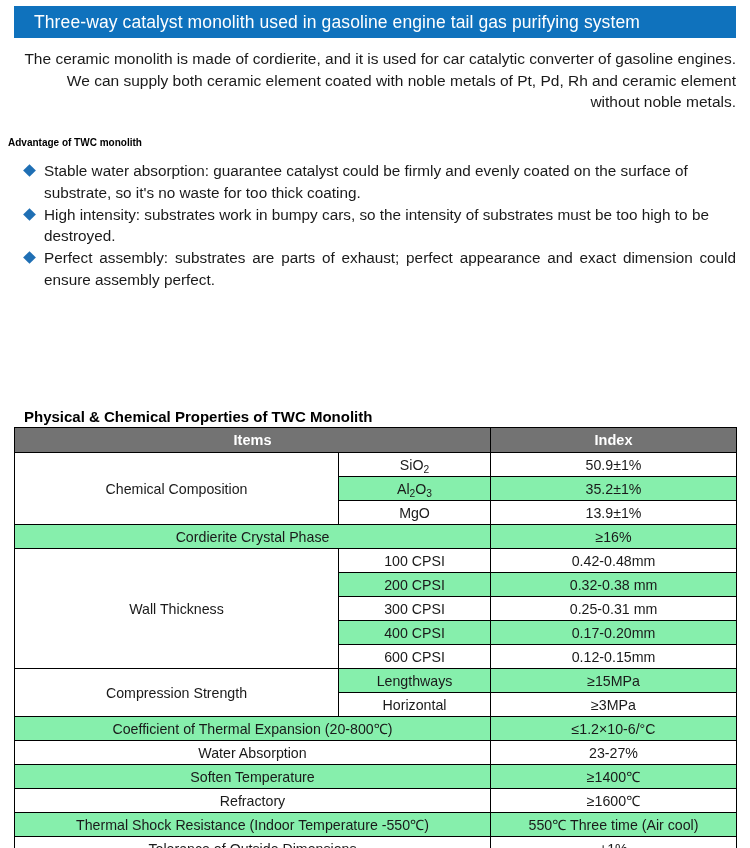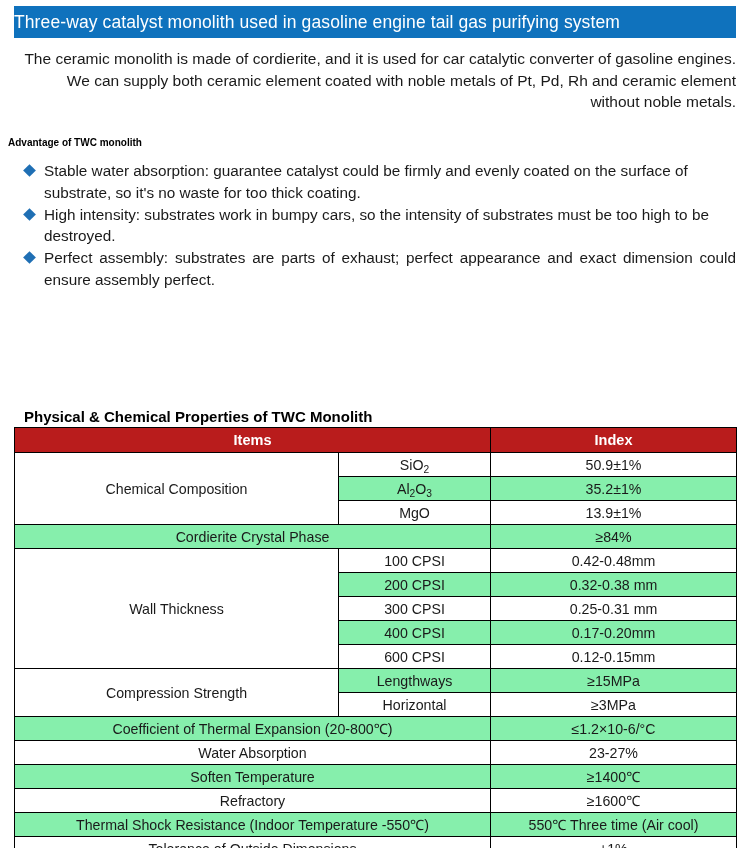--- a/index.html
+++ b/index.html
@@ -22,21 +22,21 @@
     position: absolute;
     left: 14px; top: 6px;
     width: 722px; height: 32px;
     background: #0f72bd;
     display: flex; align-items: center;
   }
   .title-bar .title-text {
     color: #ffffff;
     font-size: 17.5px;
     font-weight: 400;
-    padding-left: 0;
+    padding-left: 20px;
     letter-spacing: .1px;
     white-space: nowrap;
   }
 
   
   .intro {
     position: absolute;
     left: 24px; top: 48px;
     width: 712px;
     font-size: 15.5px;
@@ -127,21 +127,21 @@
     border: 1px solid #000000;
     font-size: 14.2px;
     text-align: center;
     vertical-align: middle;
     height: 24px;
     padding: 1px 3px;
     color: #1a1a1a;
     font-weight: normal;
   }
   .spec-table .hdr {
-    background: #b91c1c;
+    background: #737373;
     color: #ffffff;
     font-weight: bold;
     font-size: 14.5px;
     height: 25px;
   }
   td.cell-white { background: #ffffff; }
   td.cell-grey  { background: #86efac; }
   td.span-cell  { background: #ffffff; }
 
   sub { font-size: 0.72em; vertical-align: baseline; position: relative; top: 3px; }
@@ -209,21 +209,21 @@
         <tr>
           <td class="cell-grey">Al<sub>2</sub>O<sub>3</sub></td>
           <td class="cell-grey">35.2±1%</td>
         </tr>
         <tr>
           <td class="cell-white">MgO</td>
           <td class="cell-white">13.9±1%</td>
         </tr>
         <tr>
           <td colspan="2" class="cell-grey">Cordierite Crystal Phase</td>
-          <td class="cell-grey">≥84%</td>
+          <td class="cell-grey">≥16%</td>
         </tr>
         <tr>
           <td rowspan="5" class="span-cell">Wall Thickness</td>
           <td class="cell-white">100 CPSI</td>
           <td class="cell-white">0.42-0.48mm</td>
         </tr>
         <tr>
           <td class="cell-grey">200 CPSI</td>
           <td class="cell-grey">0.32-0.38 mm</td>
         </tr>

